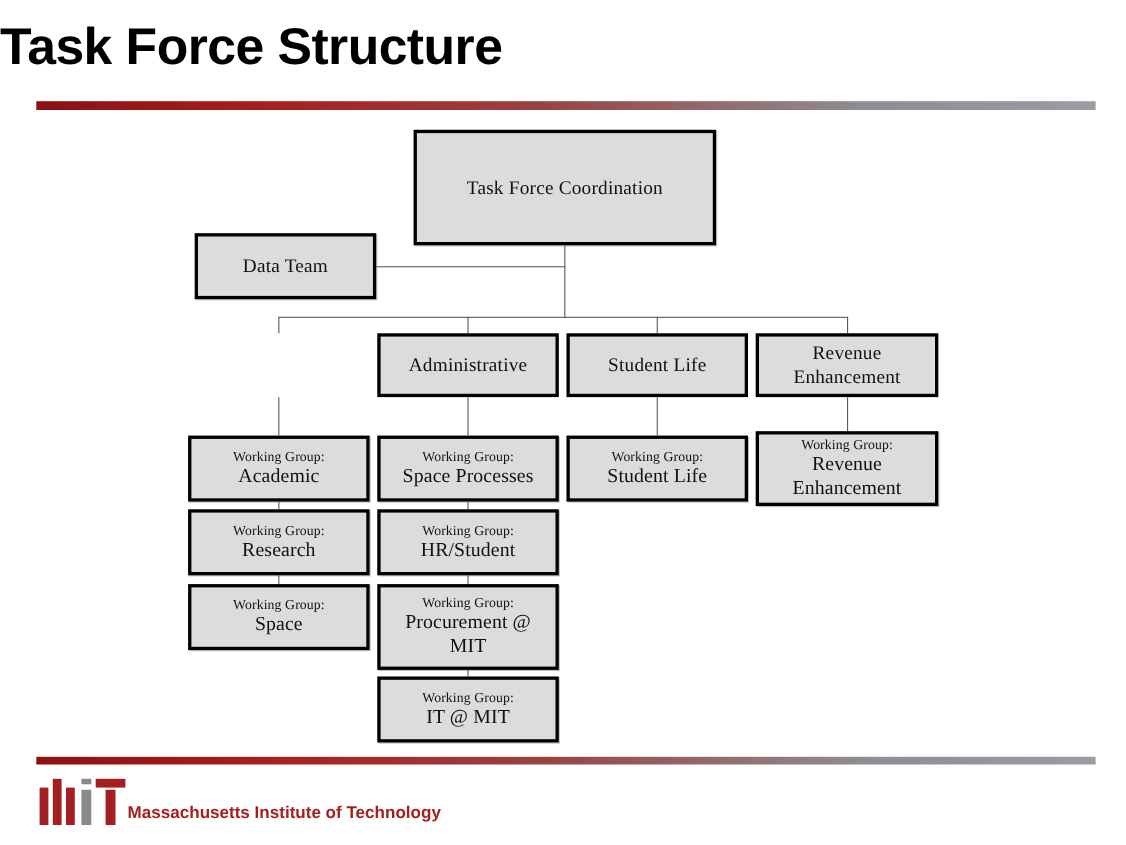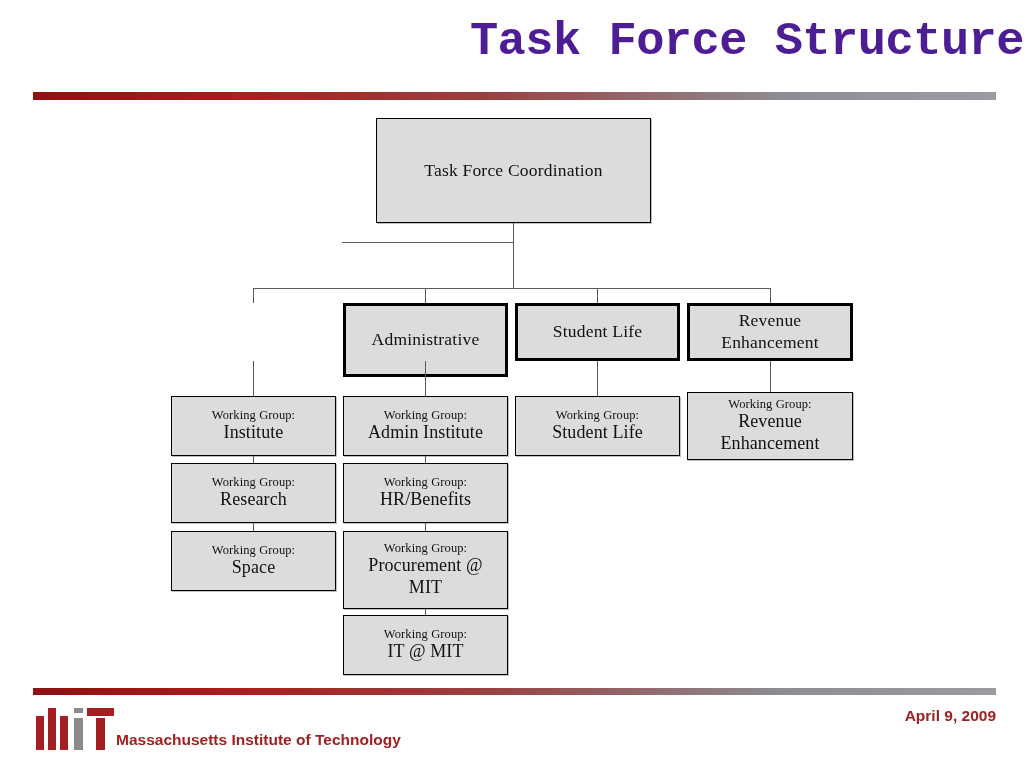--- a/index.html
+++ b/index.html
@@ -14,26 +14,26 @@
     overflow: hidden;
     font-family: "Liberation Sans", sans-serif;
   }
 
   
   #slide-title {
     position: absolute;
     left: 0;
     top: 16px;
     width: 1024px;
-    text-align: right;
-    font-family: Liberation Mono, monospace;
+    text-align: left;
+    font-family: Liberation Sans, sans-serif;
     font-weight: bold;
     font-size: 47px;
     letter-spacing: -0.5px;
-    color: #4c1d95;
+    color: #000000;
     line-height: 1.1;
   }
 
   
   .rule {
     position: absolute;
     left: 33px;
     width: 963px;
     height: 8px;
     background: linear-gradient(to right, #8e1012 0%, #a81f1f 22%, #9a4040 47%, #8d8d93 78%, #9b9ba1 100%);
@@ -46,21 +46,21 @@
     position: absolute;
     left: 0;
     top: 0;
     width: 1024px;
     height: 768px;
   }
 
   .node {
     position: absolute;
     background: #dcdcdc;
-    border: 1px solid #000000;
+    border: 3px solid #000000;
     box-sizing: border-box;
     display: flex;
     flex-direction: column;
     align-items: center;
     justify-content: center;
     font-family: "Liberation Serif", serif;
     color: #111111;
     text-align: center;
     box-shadow: 1px 1px 0 rgba(140,140,140,0.55);
   }
@@ -134,76 +134,79 @@
 <div id="slide-title">Task Force Structure</div>
 
 <div class="rule" id="rule-top"></div>
 
 <div id="org-chart">
 
   <div class="node" style="left:376px; top:118px; width:275px; height:105px;">
     <div class="node-title">Task Force Coordination</div>
   </div>
 
+  <div class="node" style="left:177px; top:212px; width:165px; height:60px;">
+    <div class="node-title">Data Team</div>
+  </div>
 
   <div class="conn h" style="left:342px; top:242px; width:172px;"></div>
 
   <div class="conn v" style="left:513px; top:223px; height:66px;"></div>
 
   <div class="conn h" style="left:253px; top:288px; width:518px;"></div>
 
   <div class="conn v" style="left:253px; top:288px; height:15px;"></div>
   <div class="conn v" style="left:425px; top:288px; height:15px;"></div>
   <div class="conn v" style="left:597px; top:288px; height:15px;"></div>
   <div class="conn v" style="left:770px; top:288px; height:15px;"></div>
 
 
-  <div class="node thick" style="left:343px; top:303px; width:165px; height:74px;">
+  <div class="node thick" style="left:343px; top:303px; width:165px; height:58px;">
     <div class="node-title">Administrative</div>
   </div>
 
   <div class="node thick" style="left:515px; top:303px; width:165px; height:58px;">
     <div class="node-title">Student Life</div>
   </div>
 
   <div class="node thick" style="left:687px; top:303px; width:166px; height:58px;">
     <div class="node-title">Revenue Enhancement</div>
   </div>
 
   <div class="conn v" style="left:253px; top:361px; height:35px;"></div>
   <div class="conn v" style="left:425px; top:361px; height:35px;"></div>
   <div class="conn v" style="left:597px; top:361px; height:35px;"></div>
   <div class="conn v" style="left:770px; top:361px; height:35px;"></div>
 
   <div class="node" style="left:171px; top:396px; width:165px; height:60px;">
     <div class="wg-label">Working Group:</div>
-    <div class="wg-name">Institute</div>
+    <div class="wg-name">Academic</div>
   </div>
   <div class="conn v" style="left:253px; top:456px; height:7px;"></div>
 
   <div class="node" style="left:171px; top:463px; width:165px; height:60px;">
     <div class="wg-label">Working Group:</div>
     <div class="wg-name">Research</div>
   </div>
   <div class="conn v" style="left:253px; top:523px; height:8px;"></div>
 
   <div class="node" style="left:171px; top:531px; width:165px; height:60px;">
     <div class="wg-label">Working Group:</div>
     <div class="wg-name">Space</div>
   </div>
 
   <div class="node" style="left:343px; top:396px; width:165px; height:60px;">
     <div class="wg-label">Working Group:</div>
-    <div class="wg-name">Admin Institute</div>
+    <div class="wg-name">Space Processes</div>
   </div>
   <div class="conn v" style="left:425px; top:456px; height:7px;"></div>
 
   <div class="node" style="left:343px; top:463px; width:165px; height:60px;">
     <div class="wg-label">Working Group:</div>
-    <div class="wg-name">HR/Benefits</div>
+    <div class="wg-name">HR/Student</div>
   </div>
   <div class="conn v" style="left:425px; top:523px; height:8px;"></div>
 
   <div class="node" style="left:343px; top:531px; width:165px; height:78px;">
     <div class="wg-label">Working Group:</div>
     <div class="wg-name" style="max-width:130px;">Procurement @ MIT</div>
   </div>
   <div class="conn v" style="left:425px; top:609px; height:6px;"></div>
 
   <div class="node" style="left:343px; top:615px; width:165px; height:60px;">
@@ -231,14 +234,13 @@
   <div class="logo-bar" style="left:24px; top:8px;  width:8px;  height:34px;"></div>
   <div class="logo-bar gray" style="left:38px; top:0px;  width:9px;  height:5px;"></div>
   <div class="logo-bar gray" style="left:38px; top:10px; width:9px;  height:32px;"></div>
   <div class="logo-bar" style="left:51px; top:0px;  width:27px; height:8px;"></div>
   <div class="logo-bar" style="left:60px; top:10px; width:9px;  height:32px;"></div>
 </div>
 
 <div id="footer-org-name">Massachusetts Institute of Technology</div>
 
 <div id="footer-right">
-  <div>April 9, 2009</div>
 </div>
 
 </body></html>

